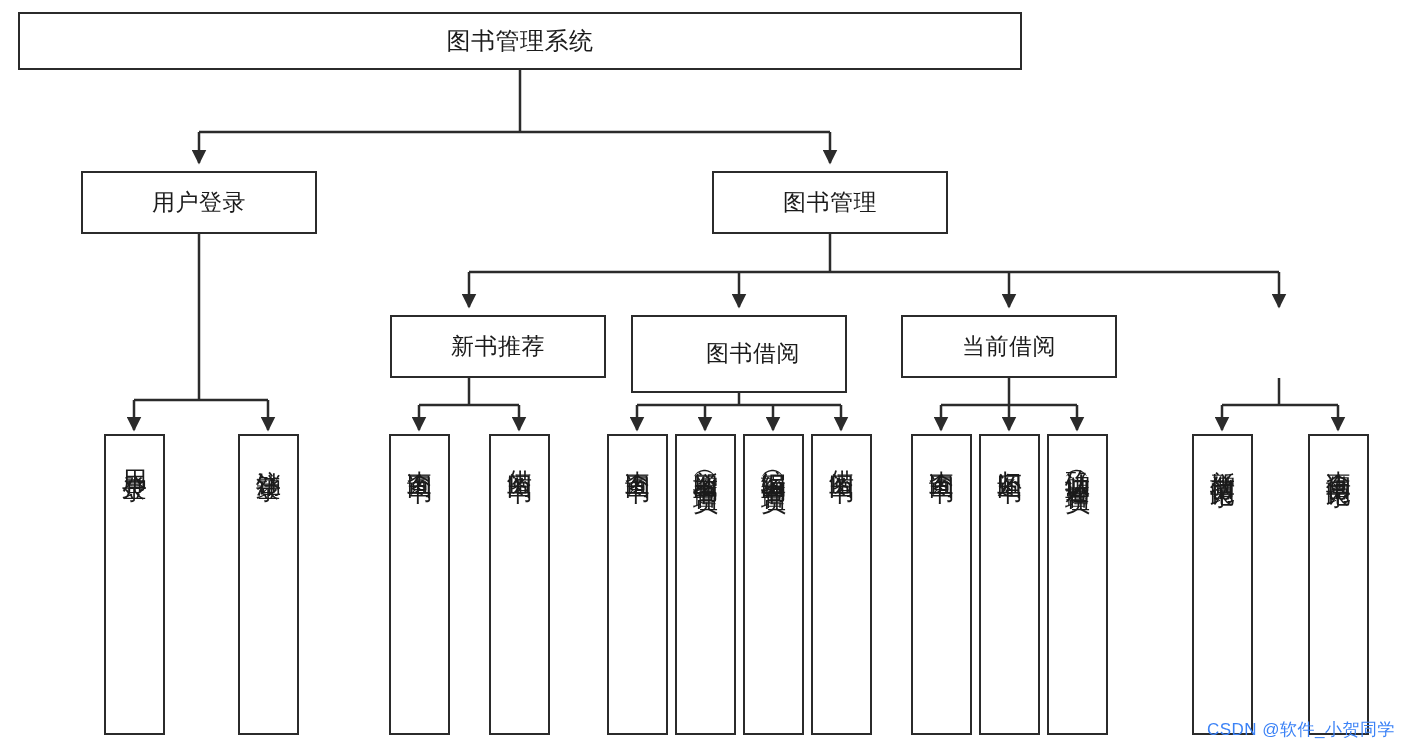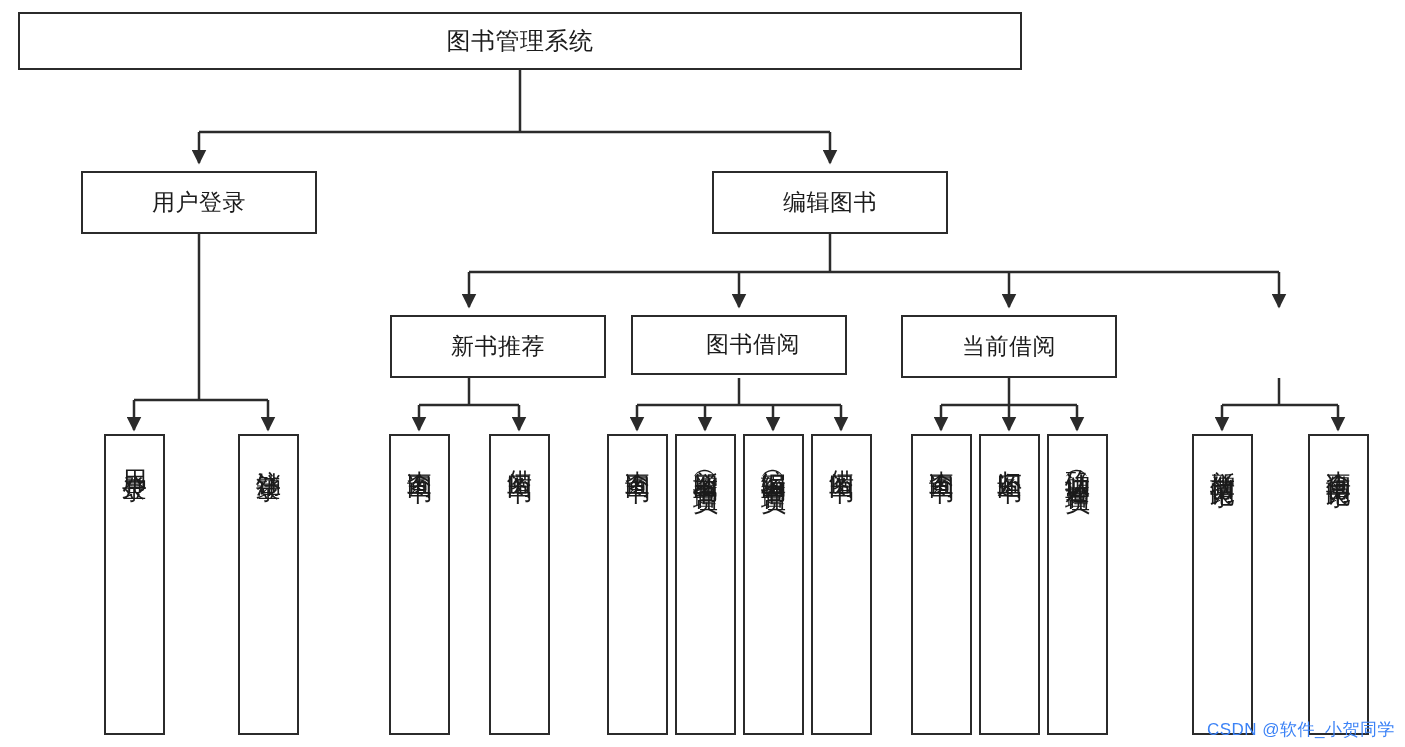--- a/index.html
+++ b/index.html
@@ -122,27 +122,27 @@
   </svg>
 
   <div class="node horiz root" style="left:18px; top:12px; width:1004px; height:58px;">
     <span class="label">图书管理系统</span>
   </div>
 
   <div class="node horiz" style="left:81px; top:171px; width:236px; height:63px;">
     <span class="label">用户登录</span>
   </div>
   <div class="node horiz" style="left:712px; top:171px; width:236px; height:63px;">
-    <span class="label">编辑图书</span>
+    <span class="label">图书管理</span>
   </div>
 
   <div class="node horiz" style="left:361px; top:315px; width:216px; height:63px;margin-left:29px;">
     <span class="label">新书推荐</span>
   </div>
-  <div class="node horiz" style="left:631px; top:315px; width:216px; height:60px;padding-left:28px;">
+  <div class="node horiz" style="left:631px; top:315px; width:216px; height:78px;padding-left:28px;">
     <span class="label">图书借阅</span>
   </div>
   <div class="node horiz" style="left:901px; top:315px; width:216px; height:63px;">
     <span class="label">当前借阅</span>
   </div>
 
   <div class="node vert" style="left:104px; top:434px; width:61px; height:301px;">
     <span class="label">用户登录</span>
   </div>
   <div class="node vert" style="left:238px; top:434px; width:61px; height:301px;">

